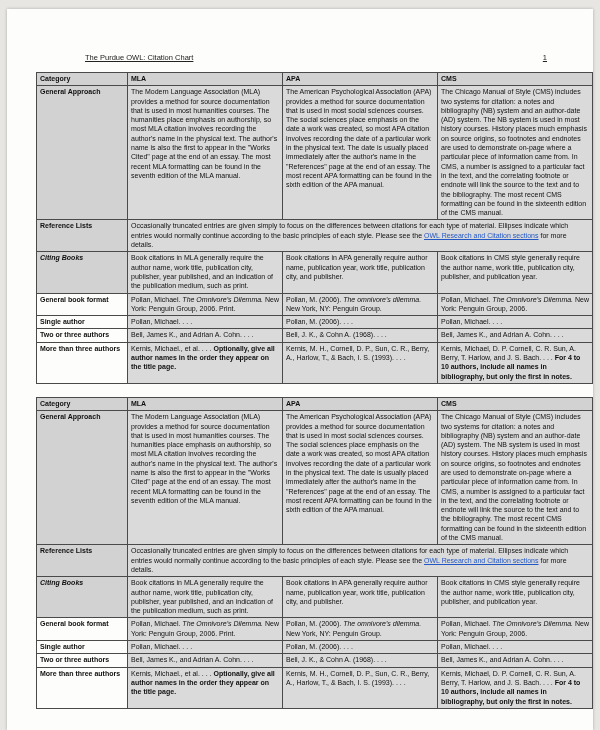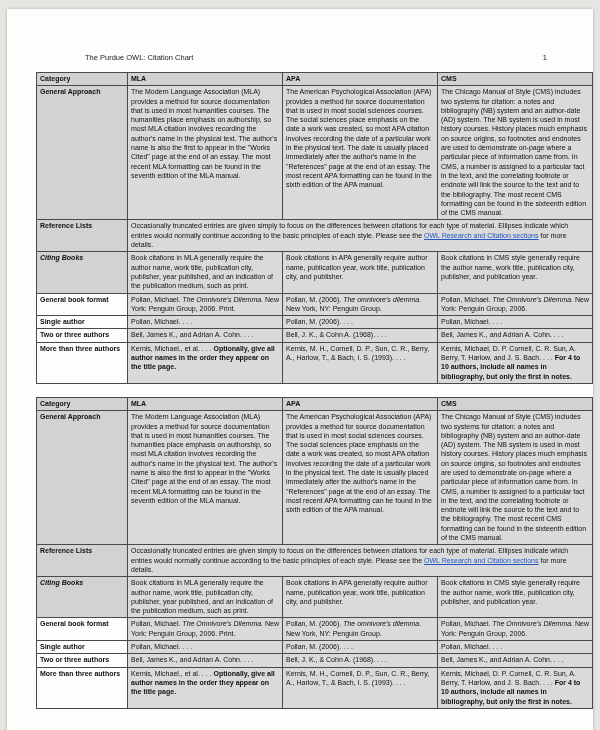--- a/index.html
+++ b/index.html
@@ -13,21 +13,21 @@
   }
   .page {
     position: absolute; left: 7px; top: 9px;
     width: 586px; height: 721px;
     background: #fdfdfb;
     box-shadow: 0 0 3px rgba(0,0,0,0.25);
   }
   .doc-header {
     display: flex; justify-content: space-between; align-items: baseline;
     margin: 44px 46px 10px 78px;
-    font-size: 7.5px; color: #222;
+    font-size: 7.5px; color: #222; text-decoration: underline;
   }
   table.cite {
     border-collapse: collapse; table-layout: fixed;
     width: 556px; margin: 0 0 13px 29px;
   }
   .cite td {
     border: 1px solid #4a4a4a;
     vertical-align: top;
     padding: 1px 3px 2px 3px;
     font-size: 7px; line-height: 1.33; color: #101010;

